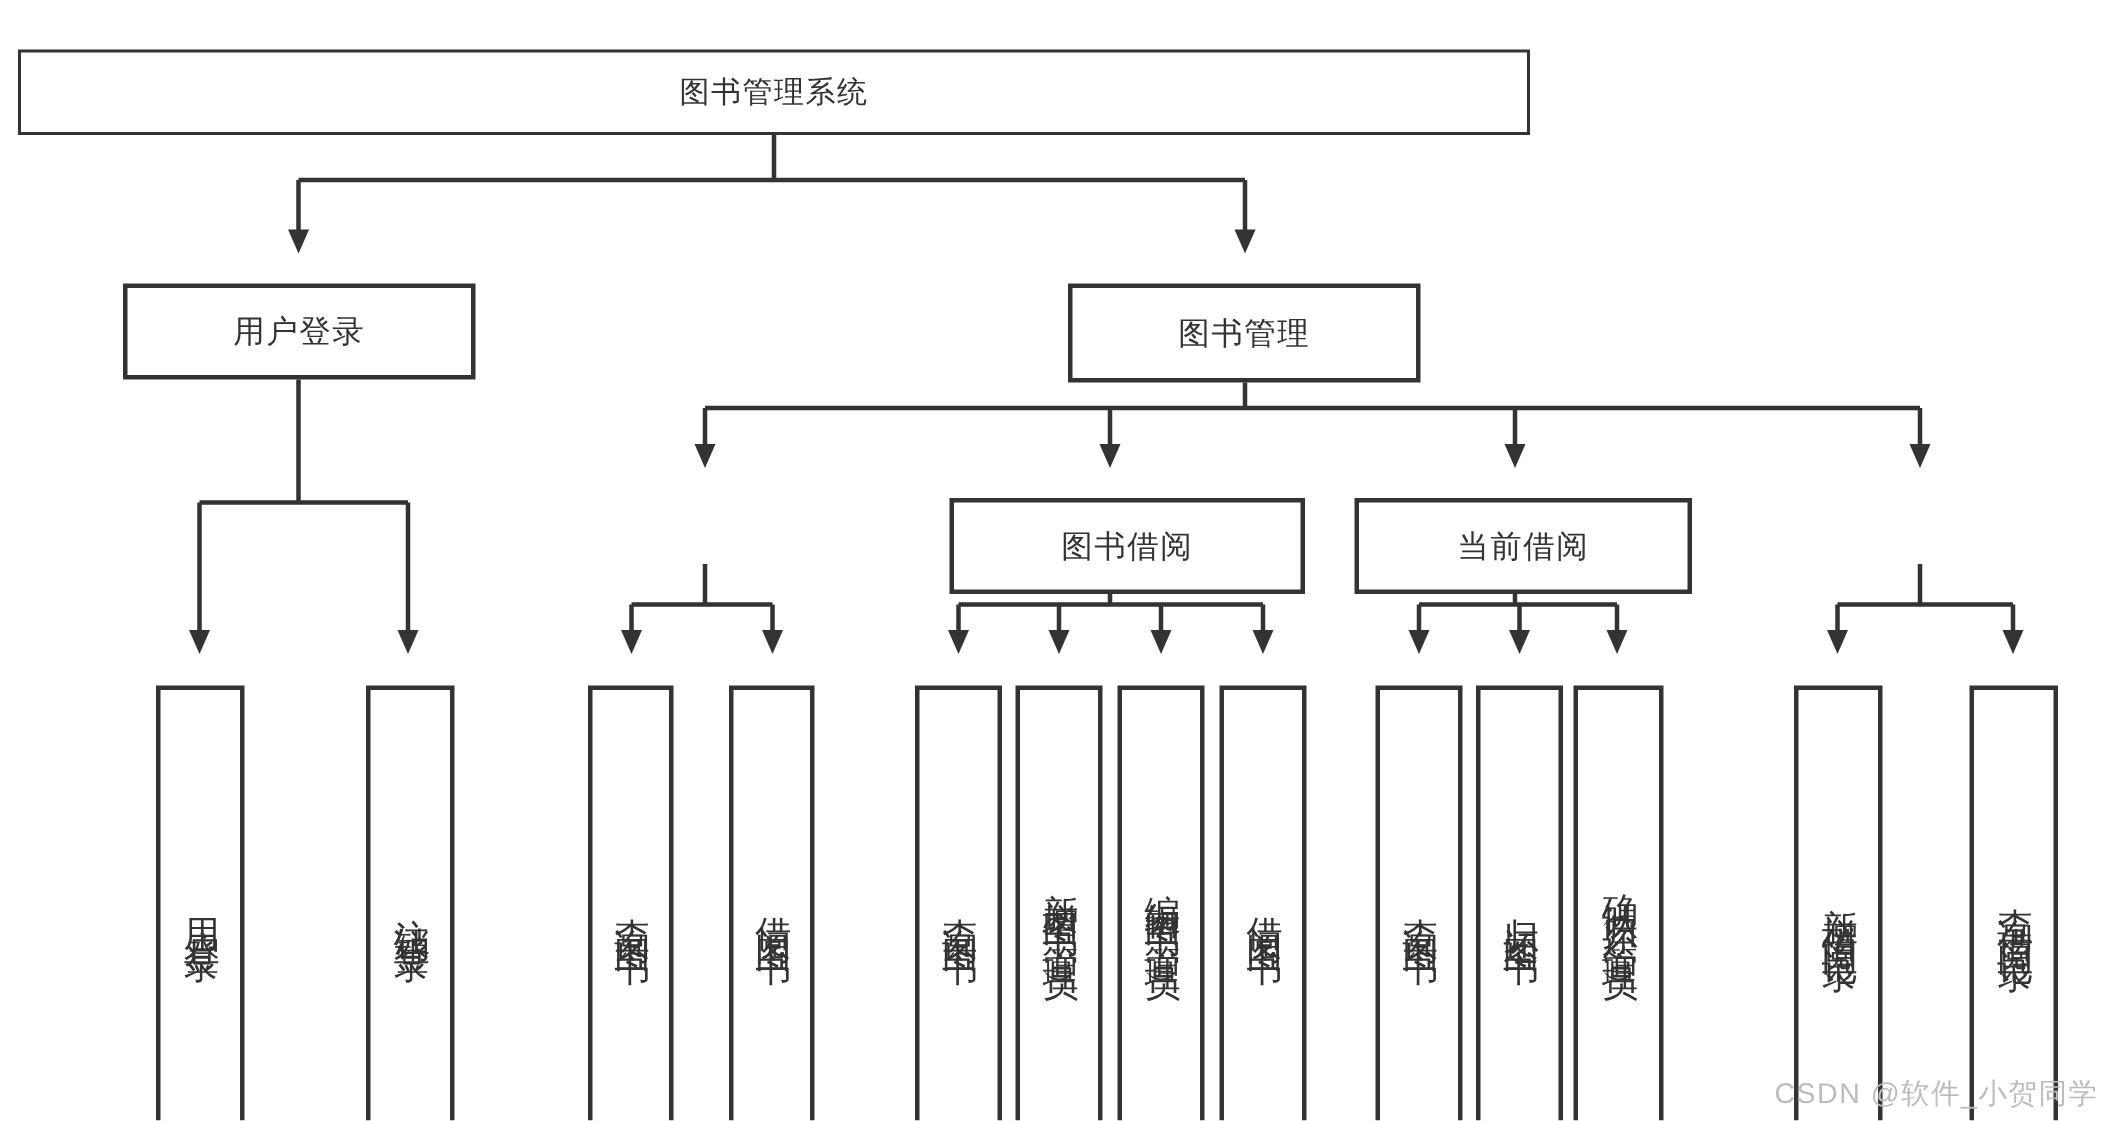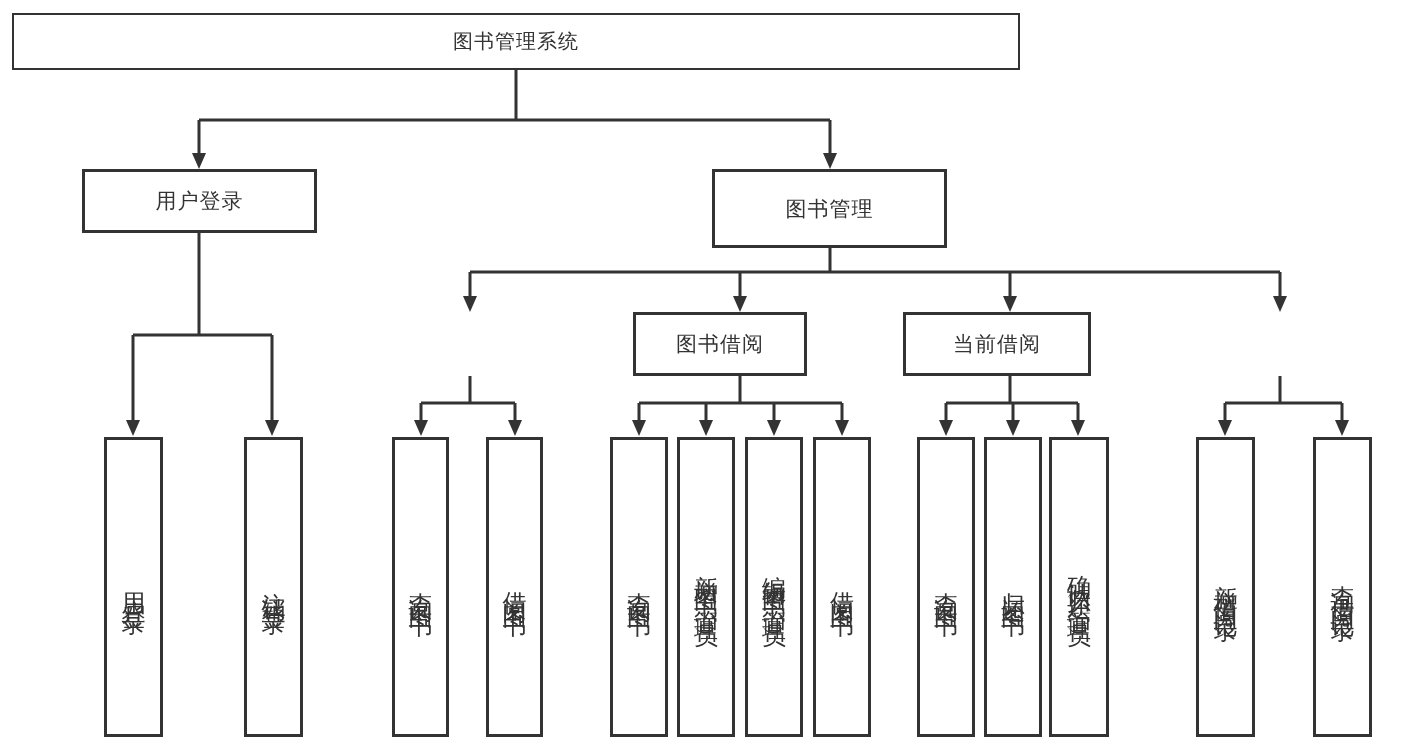--- a/index.html
+++ b/index.html
@@ -7,21 +7,21 @@
     position:relative;width:1405px;height:747px;background:var(--box-fill,#ffffff);
     font-family:"Liberation Sans","DejaVu Sans",sans-serif;color:var(--text,#333333);
     overflow:hidden;
   }
   .connectors{position:absolute;left:0;top:0;width:1405px;height:747px;}
   .connectors path{stroke:var(--line,#333333);stroke-width:3;fill:none;}
   .connectors polygon{fill:var(--line,#333333);}
   .node{
     position:absolute;box-sizing:border-box;background:var(--box-fill,#ffffff);
     border:3px solid var(--line,#333333);
-    display:flex;align-items:center;justify-content:center;text-align:center;
+    display:flex;align-items:center;justify-content:center;text-align:center;margin-top:20px;
   }
   .root-node{border-width:2px;font-size:20px;letter-spacing:1px;}
   .l2,.l3{font-size:21px;letter-spacing:1px;}
   .leaf{font-size:24px;}
   .vtext{writing-mode:vertical-rl;text-orientation:mixed;letter-spacing:7px;}
   .watermark{
     position:absolute;left:1183px;top:716px;z-index:10;
     font-size:19px;color:var(--watermark,#b9bdc1);letter-spacing:1px;white-space:nowrap;
   }
 </style>
@@ -66,28 +66,28 @@
     <polygon points="1335,420 1349,420 1342,436"></polygon>
   </svg>
 
   <div class="node root-node" style="left:12px;top:13px;width:1008px;height:57px">
     <span>图书管理系统</span>
   </div>
 
   <div class="node l2" style="left:82px;top:169px;width:235px;height:64px">
     <span>用户登录</span>
   </div>
-  <div class="node l2" style="left:712px;top:169px;width:235px;height:79px">
+  <div class="node l2" style="left:712px;top:169px;width:235px;height:66px">
     <span>图书管理</span>
   </div>
 
-  <div class="node l3" style="left:633px;top:312px;width:174px;height:64px">
+  <div class="node l3" style="left:633px;top:312px;width:237px;height:64px">
     <span>图书借阅</span>
   </div>
-  <div class="node l3" style="left:903px;top:312px;width:188px;height:64px">
+  <div class="node l3" style="left:903px;top:312px;width:225px;height:64px">
     <span>当前借阅</span>
   </div>
 
   <div class="node leaf" style="left:104px;top:437px;width:59px;height:300px">
     <span class="vtext">用户登录</span>
   </div>
   <div class="node leaf" style="left:244px;top:437px;width:59px;height:300px">
     <span class="vtext">注销登录</span>
   </div>
 
@@ -121,14 +121,15 @@
     <span class="vtext">确认归还（管理员）</span>
   </div>
 
   <div class="node leaf" style="left:1196px;top:437px;width:59px;height:300px">
     <span class="vtext">新增借阅记录</span>
   </div>
   <div class="node leaf" style="left:1313px;top:437px;width:59px;height:300px">
     <span class="vtext">查询借阅记录</span>
   </div>
 
+  <div class="watermark">CSDN @软件_小贺同学</div>
 
 </div>
 
 </body></html>

